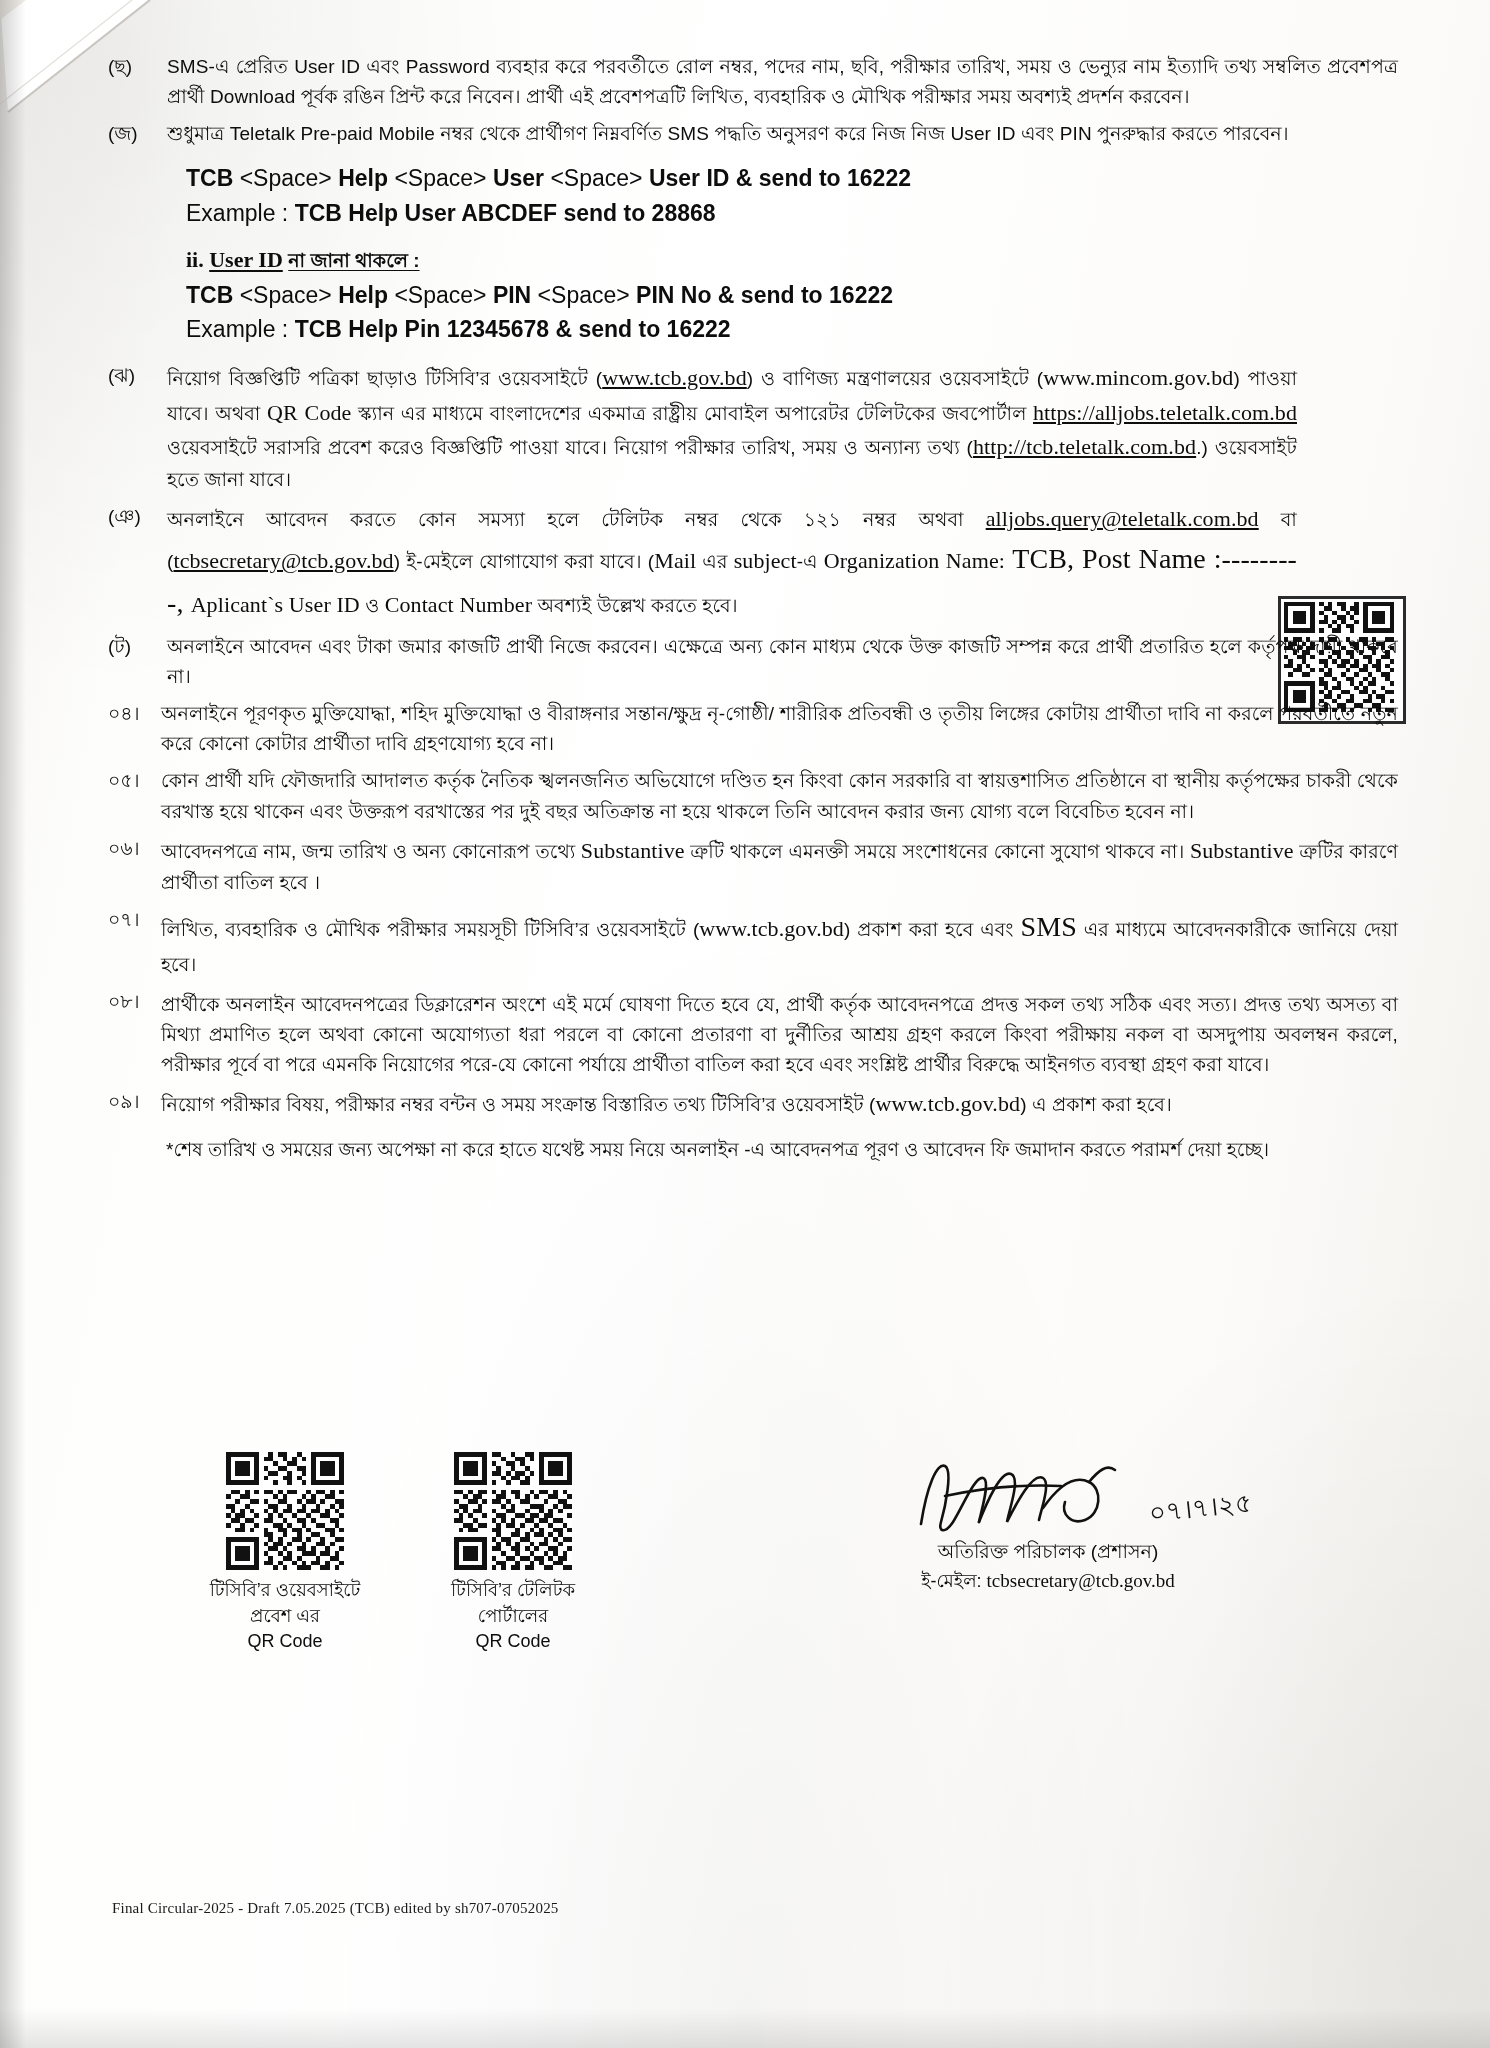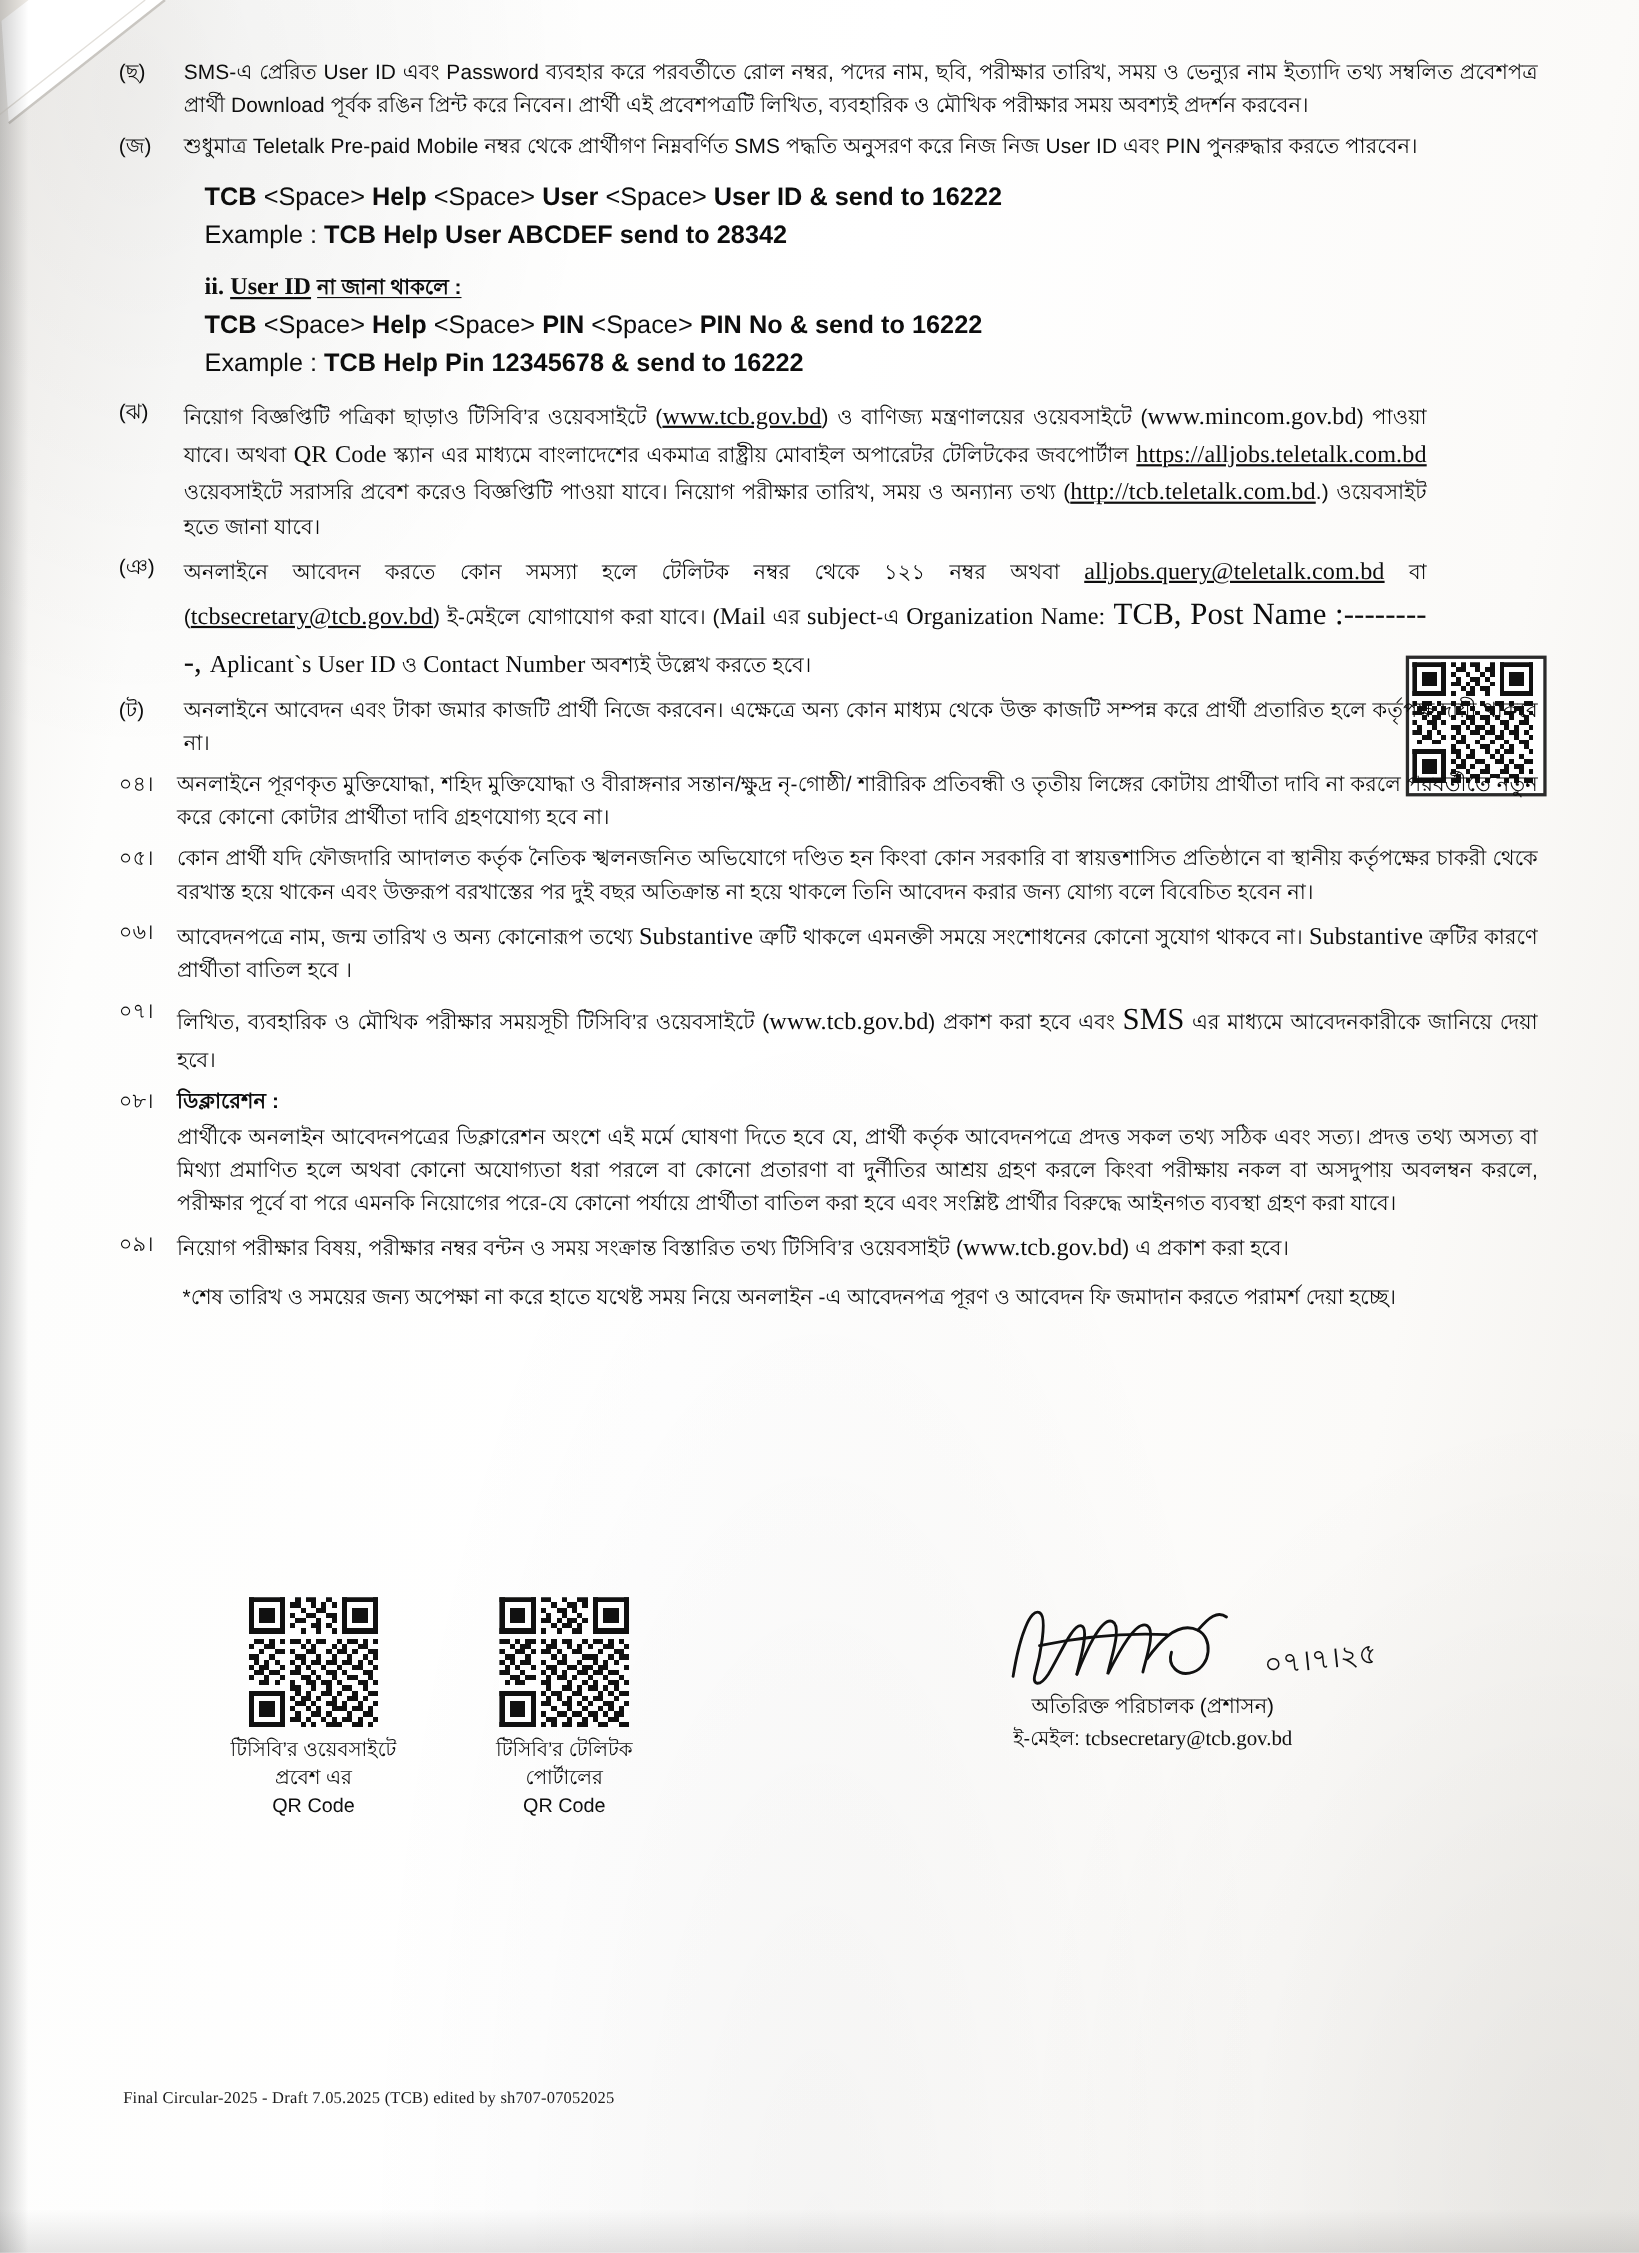--- a/index.html
+++ b/index.html
@@ -345,21 +345,21 @@
         <span class="tok">TCB</span>
         <span class="sp">&lt;Space&gt;</span>
         <span class="tok">Help</span>
         <span class="sp">&lt;Space&gt;</span>
         <span class="tok">User</span>
         <span class="sp">&lt;Space&gt;</span>
         <span class="tok">User ID &amp; send to 16222</span>
       </div>
       <div class="sms-line">
         <span>Example :</span>
-        <span class="tok">TCB Help User ABCDEF send to 28342</span>
+        <span class="tok">TCB Help User ABCDEF send to 28868</span>
       </div>
     </div>
 
     <div class="sms-block">
       <div class="sms-head">
         <span>ii.</span>
         <span class="und">User ID</span>
         <span class="bn und">না জানা থাকলে :</span>
       </div>
       <div class="sms-line">
@@ -405,21 +405,20 @@
       <div class="body-txt"><span>আবেদনপত্রে নাম, জন্ম তারিখ ও অন্য কোনোরূপ তথ্যে </span><span class="en">Substantive</span><span> ত্রুটি থাকলে এমনক্তী সময়ে সংশোধনের কোনো সুযোগ থাকবে না। </span><span class="en">Substantive</span><span> ত্রুটির কারণে প্রার্থীতা বাতিল হবে ।</span></div>
     </div>
     <div class="row">
       <div class="marker w-num">০৭।</div>
       <div class="body-txt"><span>লিখিত, ব্যবহারিক ও মৌখিক পরীক্ষার সময়সূচী টিসিবি’র ওয়েবসাইটে (</span><span class="en">www.tcb.gov.bd</span><span>) প্রকাশ করা হবে এবং </span><span class="en-sm">SMS</span><span> এর মাধ্যমে আবেদনকারীকে জানিয়ে দেয়া হবে।</span></div>
     </div>
 
     <div class="row">
       <div class="marker w-num">০৮।</div>
       <div style="flex:1 1 auto">
-        <div class="body-txt nojust b">ডিক্লারেশন :</div>
         <div class="body-txt" style="margin-top:3px">প্রার্থীকে অনলাইন আবেদনপত্রের ডিক্লারেশন অংশে এই মর্মে ঘোষণা দিতে হবে যে, প্রার্থী কর্তৃক আবেদনপত্রে প্রদত্ত সকল তথ্য সঠিক এবং সত্য। প্রদত্ত তথ্য অসত্য বা মিথ্যা প্রমাণিত হলে অথবা কোনো অযোগ্যতা ধরা পরলে বা কোনো প্রতারণা বা দুর্নীতির আশ্রয় গ্রহণ করলে কিংবা পরীক্ষায় নকল বা অসদুপায় অবলম্বন করলে, পরীক্ষার পূর্বে বা পরে এমনকি নিয়োগের পরে-যে কোনো পর্যায়ে প্রার্থীতা বাতিল করা হবে এবং সংশ্লিষ্ট প্রার্থীর বিরুদ্ধে আইনগত ব্যবস্থা গ্রহণ করা যাবে।</div>
       </div>
     </div>
 
     <div class="row">
       <div class="marker w-num">০৯।</div>
       <div class="body-txt"><span>নিয়োগ পরীক্ষার বিষয়, পরীক্ষার নম্বর বন্টন ও সময় সংক্রান্ত বিস্তারিত তথ্য টিসিবি’র ওয়েবসাইট (</span><span class="en">www.tcb.gov.bd</span><span>) এ প্রকাশ করা হবে।</span></div>
     </div>
 
     <div class="note-star">*শেষ তারিখ ও সময়ের জন্য অপেক্ষা না করে হাতে যথেষ্ট সময় নিয়ে অনলাইন -এ আবেদনপত্র পূরণ ও আবেদন ফি জমাদান করতে পরামর্শ দেয়া হচ্ছে।</div>

